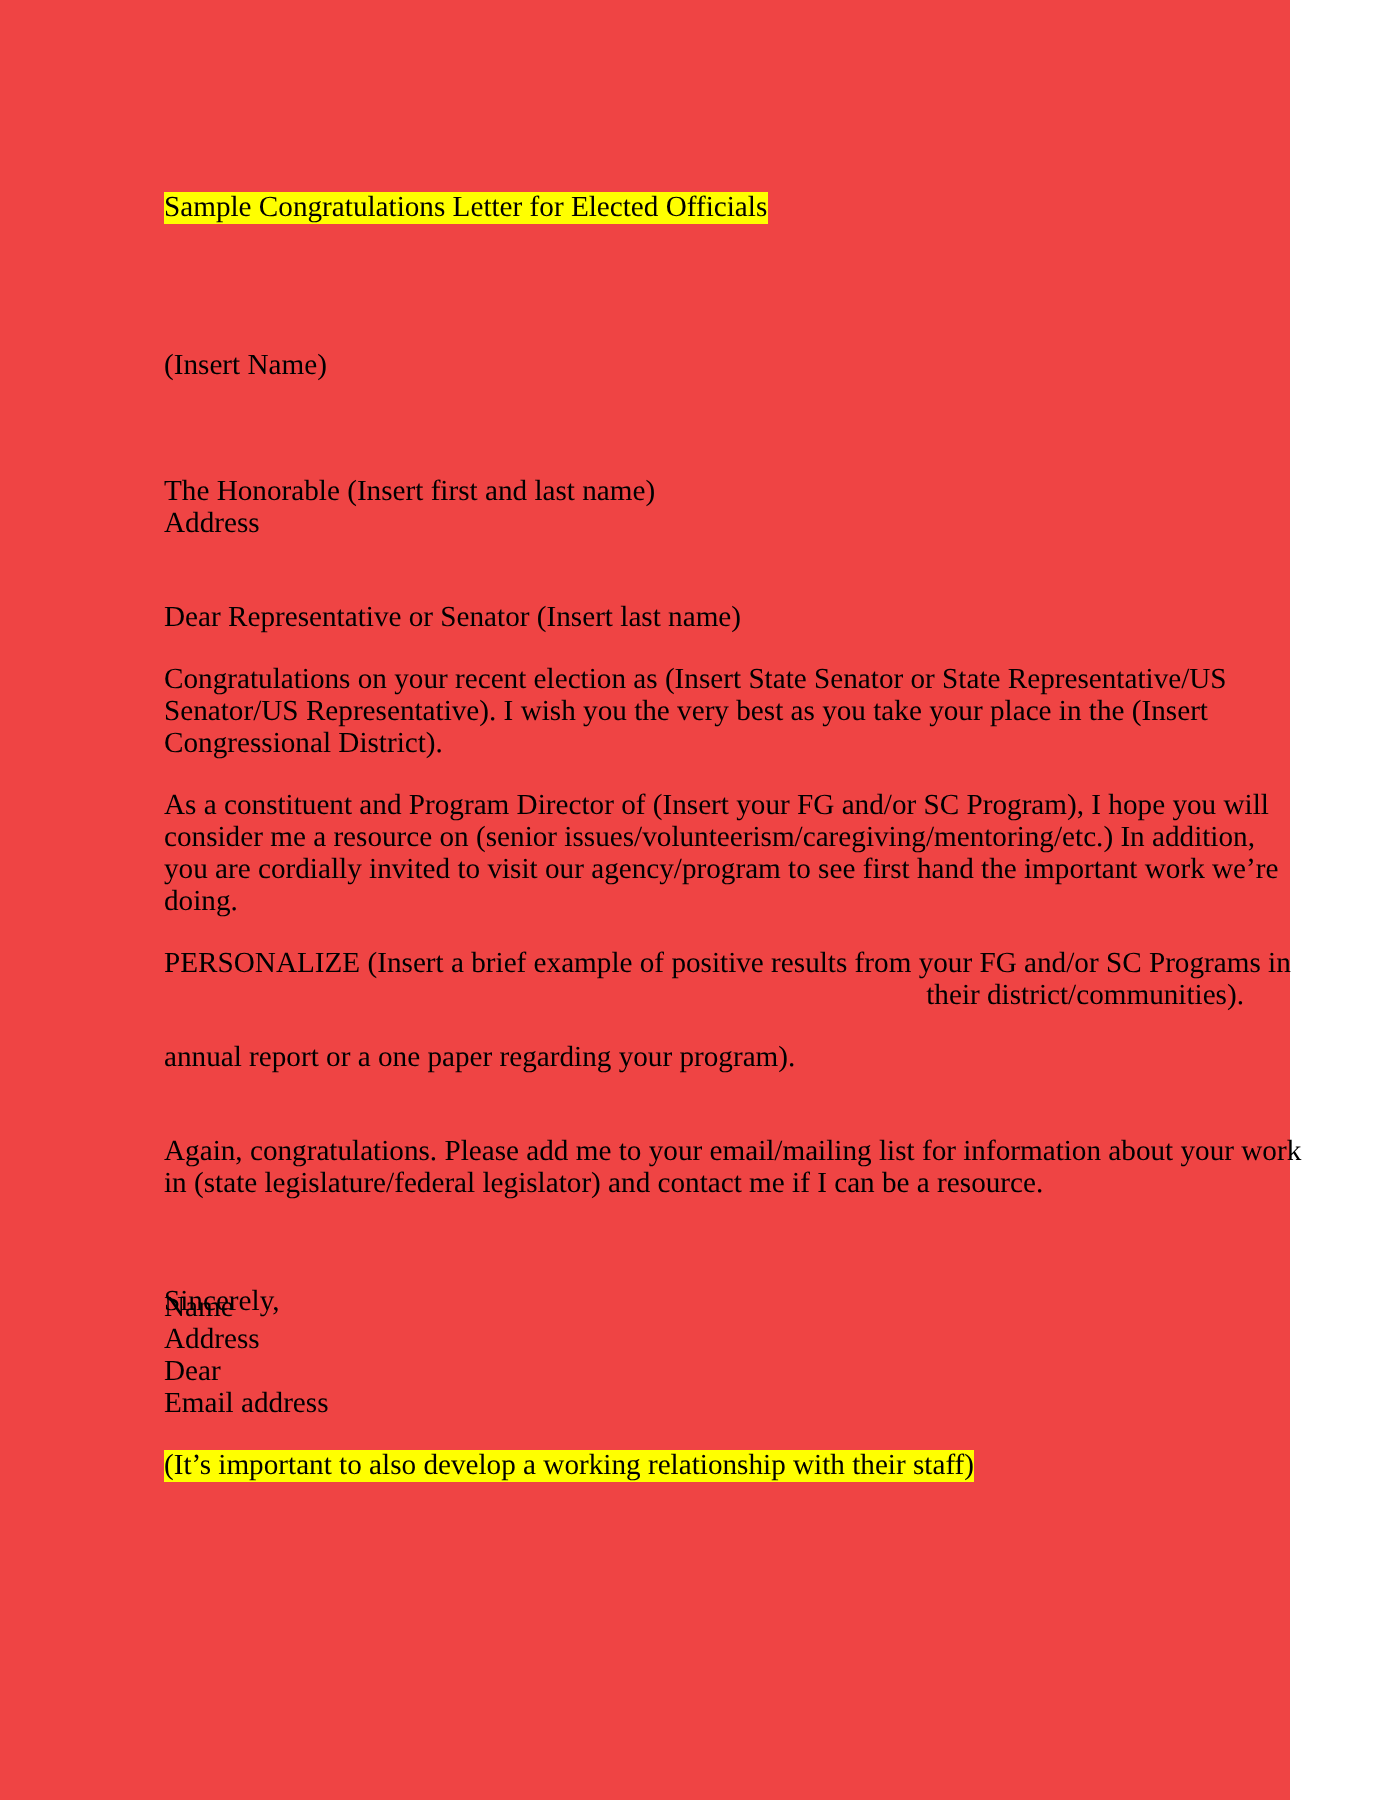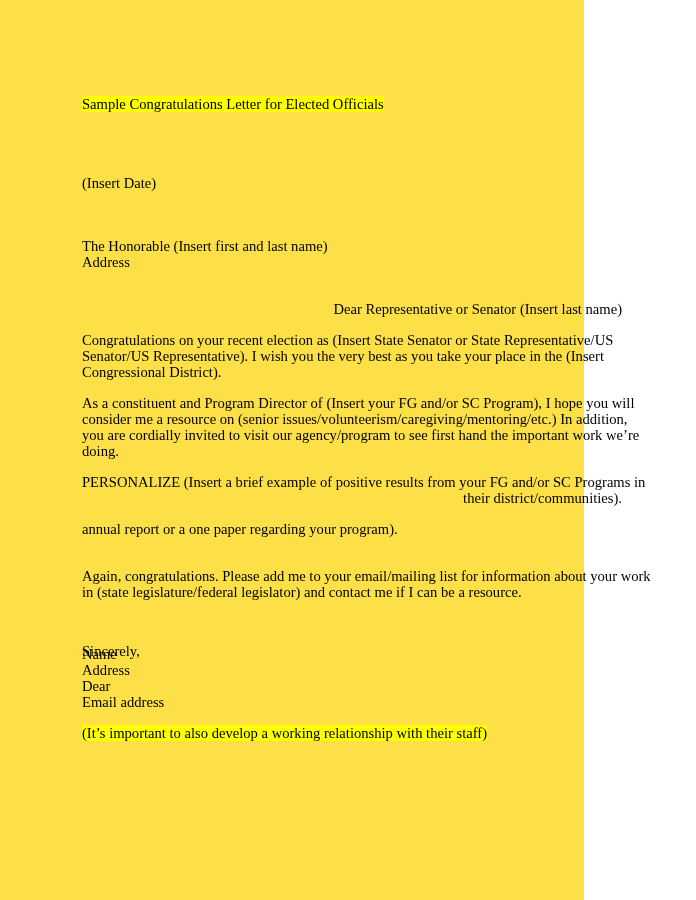--- a/index.html
+++ b/index.html
@@ -14,23 +14,23 @@
       overflow: hidden;
       font-family: "Liberation Serif", "DejaVu Serif", serif;
       font-size: 14.6px;
       line-height: 15.9px;
       color: #000000;
     }
     .page {
       position: absolute;
       left: 0;
       top: 0;
-      width: 584px;
+      width: 645px;
       height: 900px;
-      background: #fde047;
+      background: #ef4444;
     }
     .blk {
       position: absolute;
       left: 82px;
       width: 540px;
       margin: 0;
     }
     .line {
       display: block;
       white-space: nowrap;
@@ -41,28 +41,28 @@
   </style>
 </head>
 <body>
 
 <div class="page">
 
   <div class="blk" style="top:97px;">
     <span class="hl">Sample Congratulations Letter for Elected Officials</span>
   </div>
 
-  <div class="blk" style="top:176px;">(Insert Date)</div>
+  <div class="blk" style="top:176px;">(Insert Name)</div>
 
   <div class="blk" style="top:239px;">
     <span class="line">The Honorable (Insert first and last name)</span>
     <span class="line">Address</span>
   </div>
 
-  <div class="blk" style="top:302px;text-align:right;">Dear Representative or Senator (Insert last name)</div>
+  <div class="blk" style="top:302px;">Dear Representative or Senator (Insert last name)</div>
 
   <div class="blk" style="top:396px;">
     <span class="line">As a constituent and Program Director of (Insert your FG and/or SC Program), I hope you will</span>
     <span class="line">consider me a resource on (senior issues/volunteerism/caregiving/mentoring/etc.) In addition,</span>
     <span class="line">you are cordially invited to visit our agency/program to see first hand the important work we’re</span>
     <span class="line">doing.</span>
   </div>
 
   <div class="blk" style="top:333px;">
     <span class="line">Congratulations on your recent election as (Insert State Senator or State Representative/US</span>

